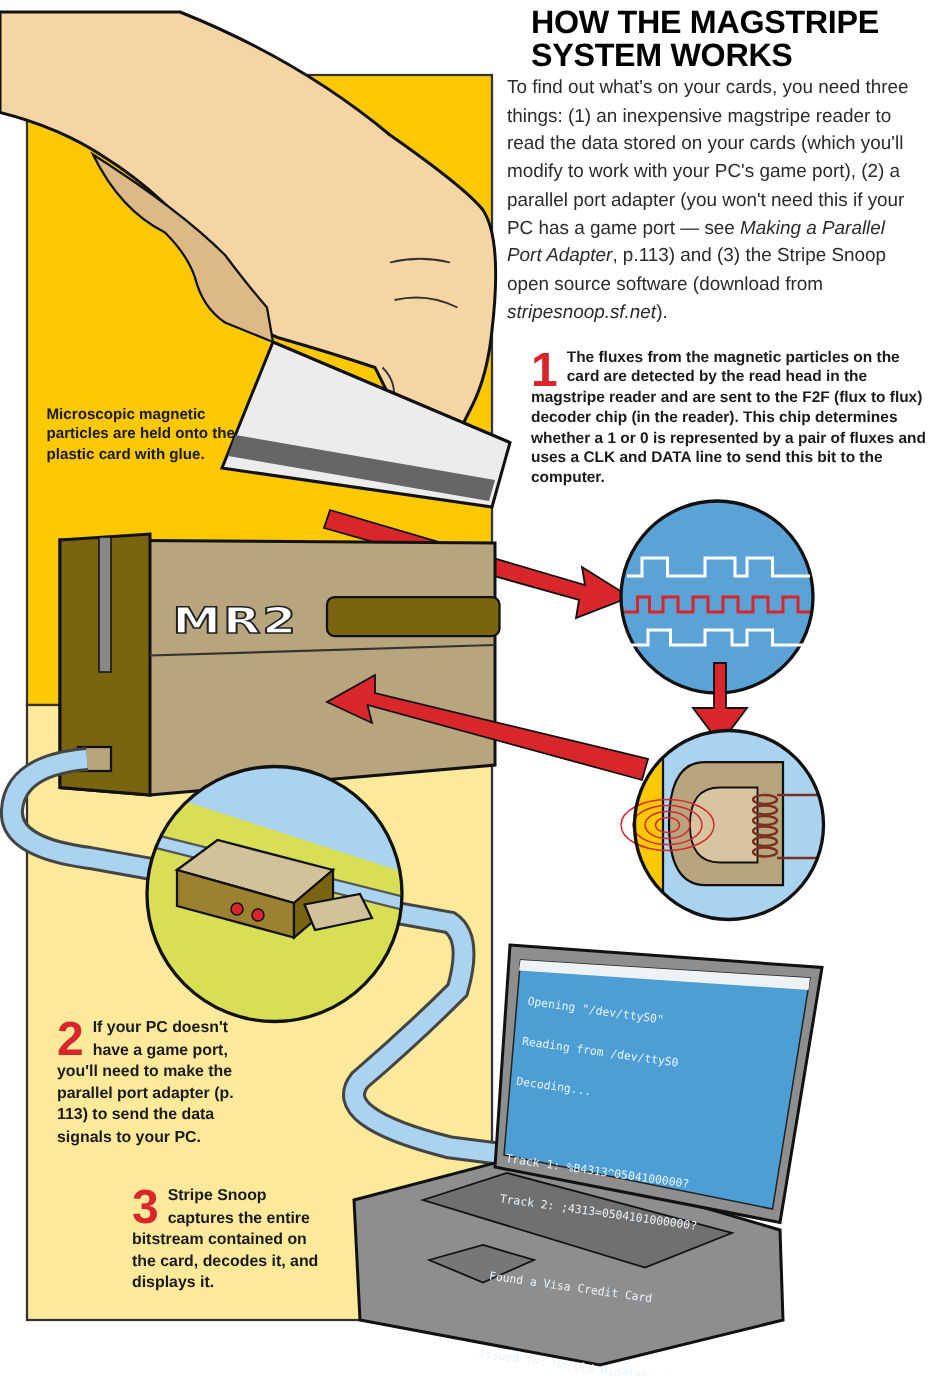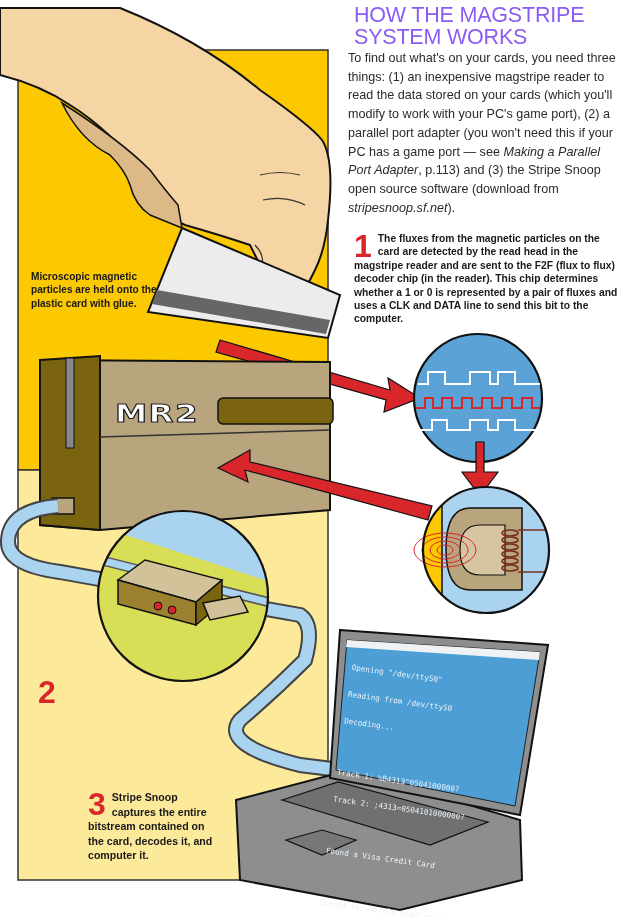--- a/index.html
+++ b/index.html
@@ -1,24 +1,24 @@
 <!DOCTYPE html>
 <html><head>
 <meta charset="utf-8">
 <style>
   html, body { margin: 0; padding: 0; background: #ffffff; }
   body { width: 625px; height: 917px; position: relative; overflow: hidden; font-family: "Liberation Sans", sans-serif; }
   .art { position: absolute; left: 0; top: 0; width: 625px; height: 917px; }
   .title {
     position: absolute; left: 354px; top: 4px; width: 268px;
-    font-family: "Liberation Sans", sans-serif; font-weight: normal;
-    font-size: 21.5px; line-height: 22px; color: #8b5cf6; letter-spacing: -0.2px;
+    font-family: "Liberation Sans", sans-serif; font-weight: bold;
+    font-size: 21.5px; line-height: 22px; color: #000000; letter-spacing: -0.2px;
   }
   .intro {
-    position: absolute; left: 348px; top: 49px; width: 270px;
+    position: absolute; left: 338px; top: 49px; width: 270px;
     font-size: 12.6px; line-height: 18.7px; color: #2b2b2b;
   }
   .intro em { font-style: italic; }
   .callout {
     position: absolute; font-weight: bold; color: #1a1a1a;
     font-size: 10.3px; line-height: 13.4px;
   }
   .num {
     float: left; font-size: 32px; line-height: 24px; color: #d9262b;
     font-weight: bold; margin-right: 6px; margin-top: 2px;
@@ -147,25 +147,26 @@
 
 <div class="callout c0">Microscopic magnetic particles are held onto the plastic card with glue.</div>
 
 <div class="callout c1">
   <span class="num">1</span>
   <span>The fluxes from the magnetic particles on the card are detected by the read head in the magstripe reader and are sent to the F2F (flux to flux) decoder chip (in the reader). This chip determines whether a 1 or 0 is represented by a pair of fluxes and uses a CLK and DATA line to send this bit to the computer.</span>
 </div>
 
 <div class="callout c2">
   <span class="num">2</span>
+  <span>If your PC doesn't have a game port, you'll need to make the parallel port adapter (p. 113) to send the data signals to your PC.</span>
 </div>
 
 <div class="callout c3">
   <span class="num">3</span>
-  <span>Stripe Snoop captures the entire bitstream contained on the card, decodes it, and computer it.</span>
+  <span>Stripe Snoop captures the entire bitstream contained on the card, decodes it, and displays it.</span>
 </div>
 
 <div class="mr2">MR2</div>
 
 <div class="screen-text">
   <div>Opening "/dev/ttyS0"</div>
   <div>Reading from /dev/ttyS0</div>
   <div>Decoding...</div>
   <div class="gap"></div>
   <div>Track 1: %B4313^0504100000?</div>

